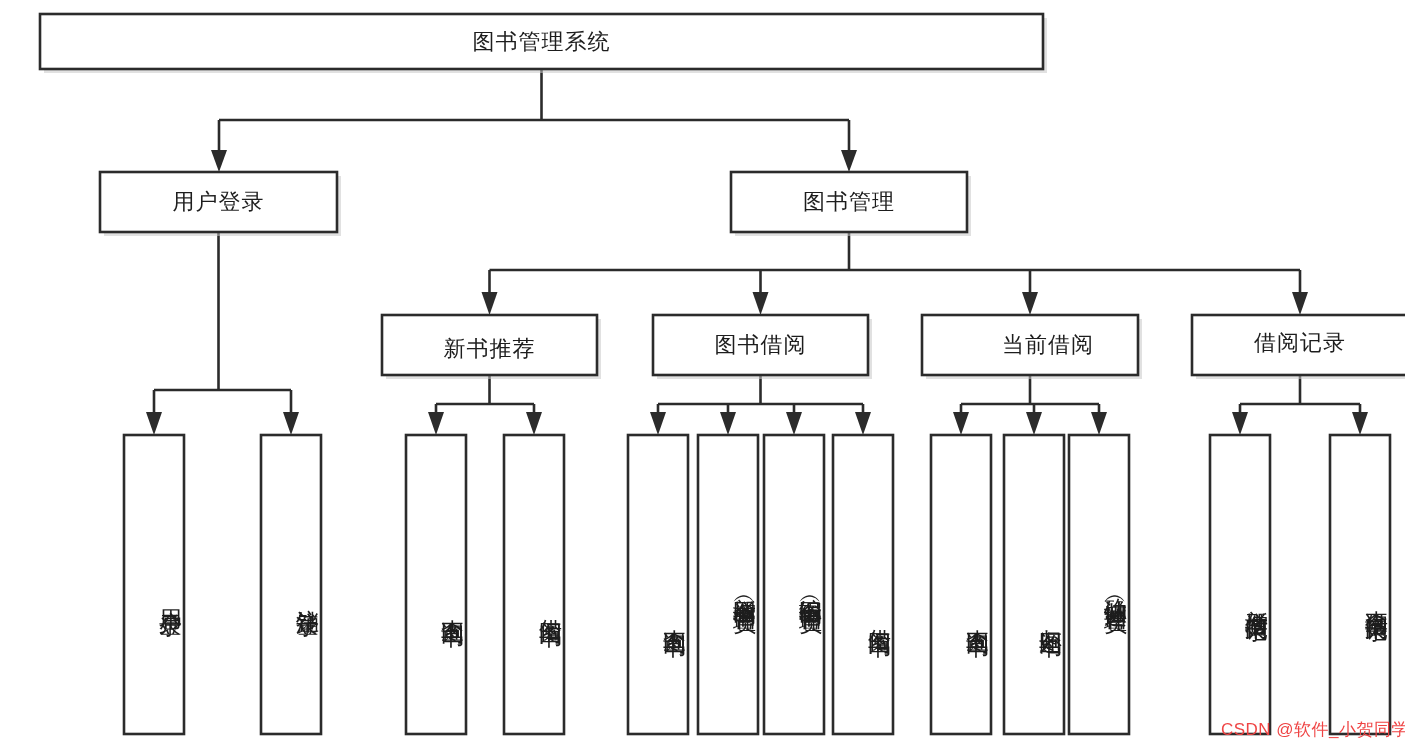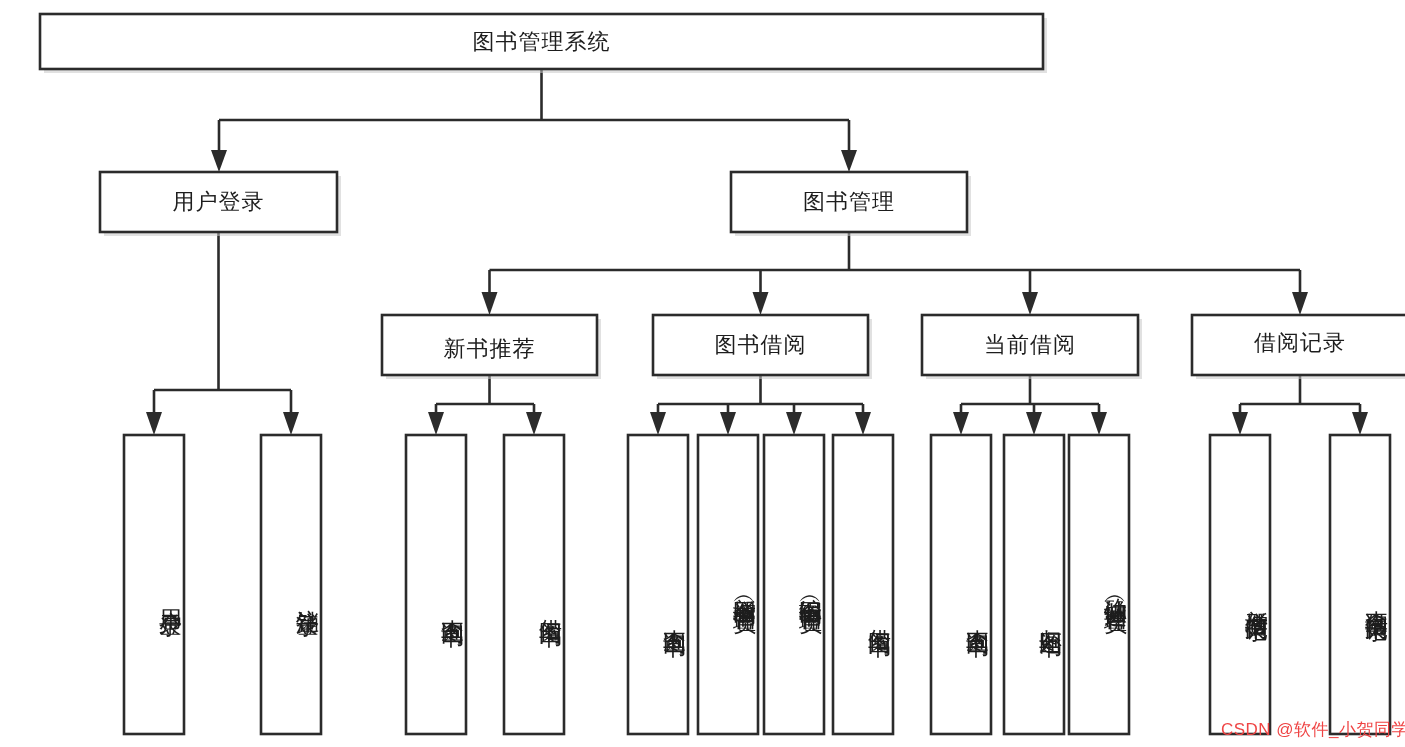--- a/index.html
+++ b/index.html
@@ -223,21 +223,21 @@
     </g>
   </svg>
 
   <div class="horiz-label" style="left:20px; top:14px; width:1003px; height:55px;">图书管理系统</div>
 
   <div class="horiz-label" style="left:80px; top:172px; width:237px; height:60px;">用户登录</div>
   <div class="horiz-label" style="left:711px; top:172px; width:236px; height:60px;border-radius:19px;">图书管理</div>
 
   <div class="horiz-label" style="left:362px; top:319px; width:215px; height:60px;">新书推荐</div>
   <div class="horiz-label" style="left:633px; top:315px; width:215px; height:60px;text-align:right;">图书借阅</div>
-  <div class="horiz-label" style="left:902px; top:315px; width:216px; height:60px;">当前借阅</div>
+  <div class="horiz-label" style="left:902px; top:315px; width:216px; height:60px;padding-left:18px;">当前借阅</div>
   <div class="horiz-label" style="left:1172px; top:315px; width:216px; height:56px;">借阅记录</div>
 
   <div class="vert-label" style="left:104px;  top:470px; width:60px; height:250px;">用户登录</div>
   <div class="vert-label" style="left:241px;  top:470px; width:60px; height:250px;">注销登录</div>
   <div class="vert-label" style="left:386px;  top:480px; width:60px; height:250px;">查询图书</div>
   <div class="vert-label" style="left:484px;  top:480px; width:60px; height:250px;">借阅图书</div>
   <div class="vert-label" style="left:608px;  top:495px; width:60px; height:240px;">查询图书</div>
   <div class="vert-label" style="left:678px;  top:444px; width:60px; height:290px;">新增图书（管理员）</div>
   <div class="vert-label" style="left:744px;  top:444px; width:60px; height:290px;">编辑图书（管理员）</div>
   <div class="vert-label" style="left:813px;  top:495px; width:60px; height:240px;">借阅图书</div>

